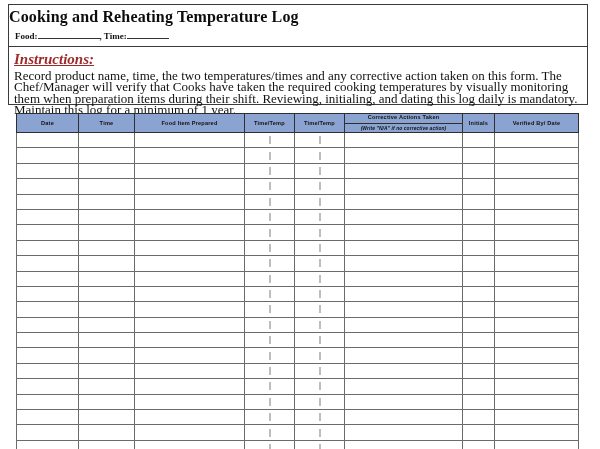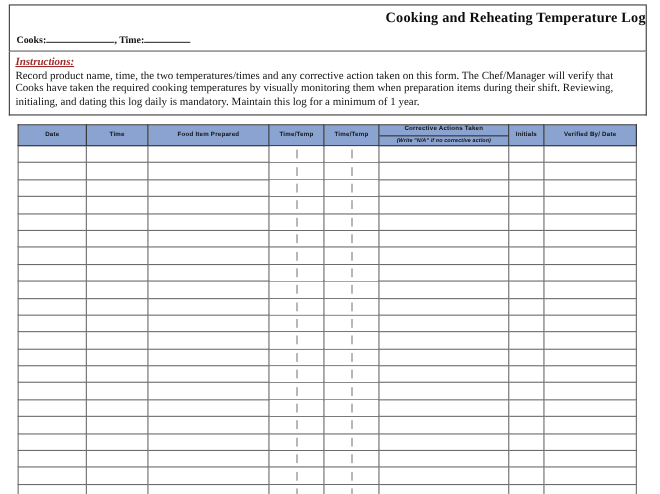--- a/index.html
+++ b/index.html
@@ -31,24 +31,24 @@
     height: 43px;
     border: 1px solid #3a3a3a;
     box-sizing: border-box;
     background: #ffffff;
   }
   .doc-title {
     position: absolute;
     left: 0;
     top: 3px;
     width: 100%;
-    text-align: right;
+    text-align: left;
     font-family: "Liberation Serif", serif;
     font-weight: bold;
-    font-size: 13px;
+    font-size: 16px;
     letter-spacing: 0.15px;
     color: #0d0d0d;
   }
   .month-line {
     position: absolute;
     left: 6px;
     top: 25px;
     font-family: "Liberation Serif", serif;
     font-weight: bold;
     font-size: 9px;
@@ -74,28 +74,28 @@
     border: 1px solid #3a3a3a;
     border-top: none;
     box-sizing: border-box;
     background: #ffffff;
     padding: 4px 5px 0 5px;
   }
   .instructions-label {
     font-family: "Liberation Serif", serif;
     font-weight: bold;
     font-style: italic;
-    font-size: 10px;
+    font-size: 15px;
     color: #9e2a2a;
     text-decoration: underline;
     margin-bottom: 1.5px;
   }
   .instructions-text {
     font-family: "Liberation Serif", serif;
-    font-size: 10px;
+    font-size: 13px;
     line-height: 11.6px;
     color: #111111;
     text-align: left;
   }
 
   
   .log-table {
     position: absolute;
     left: 16px;
     top: 113px;
@@ -173,21 +173,21 @@
 </style>
 </head>
 <body>
 
 <div id="page">
 
   <div class="header-box">
     <div class="doc-title">Cooking and Reheating Temperature Log</div>
 
     <div class="month-line">
-      <span>Cooks:</span><span class="blank long"></span><span>, Time:</span><span class="blank short"></span>
+      <span>Food:</span><span class="blank long"></span><span>, Time:</span><span class="blank short"></span>
     </div>
   </div>
 
   <div class="instructions-box">
     <div class="instructions-label">Instructions:</div>
     <div class="instructions-text">Record product name, time, the two temperatures/times and any corrective action taken on this form.  The Chef/Manager will verify that Cooks have taken the required cooking temperatures by visually monitoring them when preparation items during their shift. Reviewing, initialing, and dating this log daily is mandatory.  Maintain this log for a minimum of 1 year.</div>
   </div>
 
   <table class="log-table">
     <colgroup>

